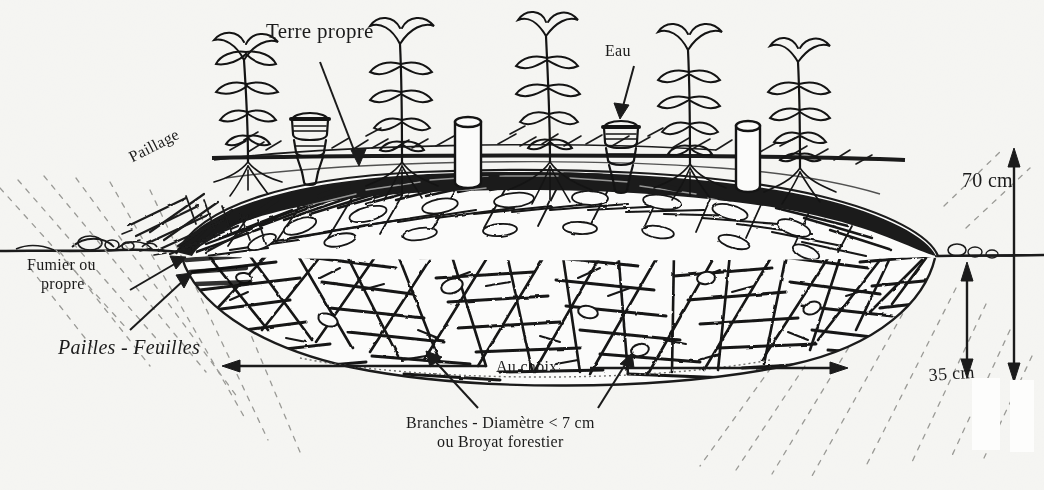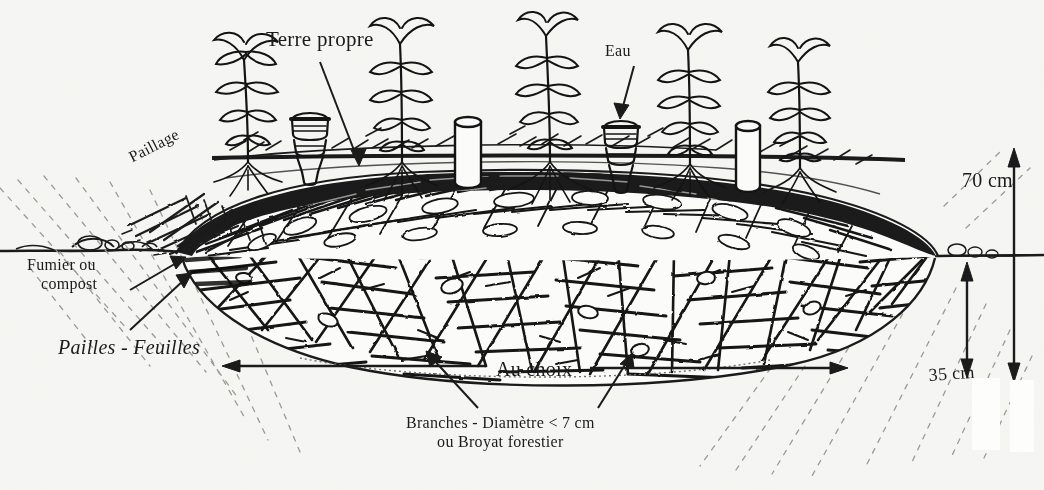--- a/index.html
+++ b/index.html
@@ -11,26 +11,26 @@
     overflow:hidden;
   }
   #scan{position:absolute;inset:0;width:1044px;height:490px;}
   .lbl{
     position:absolute;
     font-family:"Liberation Serif", serif;
     color:#1b1b1b;
     white-space:nowrap;
     letter-spacing:0.3px;
   }
-  .lbl-terre{left:266px;top:27px;font-size:21px;text-align:center;}
+  .lbl-terre{left:266px;top:19px;font-size:21px;text-align:center;}
   .lbl-eau{left:605px;top:42px;font-size:16px;}
   .lbl-paillage{left:126px;top:150px;font-size:16px;transform:rotate(-27deg);transform-origin:left top;}
   .lbl-fumier{left:27px;top:256px;font-size:16px;line-height:1.18;}
   .lbl-pailles{left:58px;top:336px;font-size:20px;font-style:italic;}
-  .lbl-auchoix{left:496px;top:358px;font-size:20px;}
+  .lbl-auchoix{left:496px;top:358px;font-size:16px;}
   .lbl-branches{left:406px;top:413px;font-size:16px;line-height:1.2;text-align:center;}
   .lbl-70{left:962px;top:169px;font-size:20px;}
   .lbl-35{left:928px;top:365px;font-size:18px;transform:rotate(-4deg);transform-origin:left top;}
   .bleed{
     position:absolute;
     font-family:"Liberation Serif", serif;
     color:#e6e4e2;
     white-space:nowrap;
     pointer-events:none;
     font-weight:bold;
@@ -680,21 +680,21 @@
     <rect x="972" y="378" width="28" height="72" fill="#fdfdfc"></rect>
     <rect x="1010" y="380" width="24" height="72" fill="#fdfdfc"></rect>
   </svg>
 
   <div class="lbl lbl-terre">Terre propre</div>
   <div class="lbl lbl-eau">Eau</div>
   <div class="lbl lbl-paillage">Paillage</div>
 
   <div class="lbl lbl-fumier">
     <div>Fumier ou</div>
-    <div style="padding-left:14px;">compost</div>
+    <div style="padding-left:14px;">propre</div>
   </div>
 
   <div class="lbl lbl-pailles">Pailles - Feuilles</div>
   <div class="lbl lbl-auchoix">Au choix</div>
 
   <div class="lbl lbl-branches">
     <div>Branches - Diamètre &lt; 7 cm</div>
     <div>ou Broyat forestier</div>
   </div>
 

